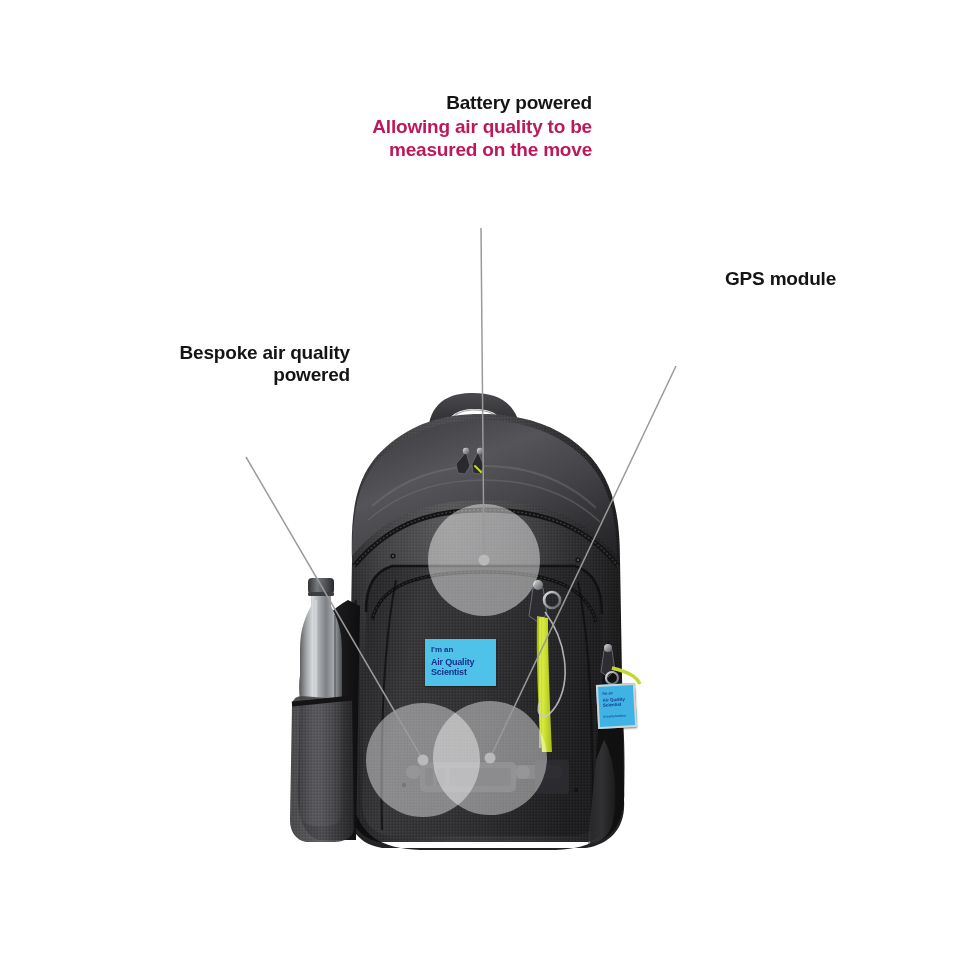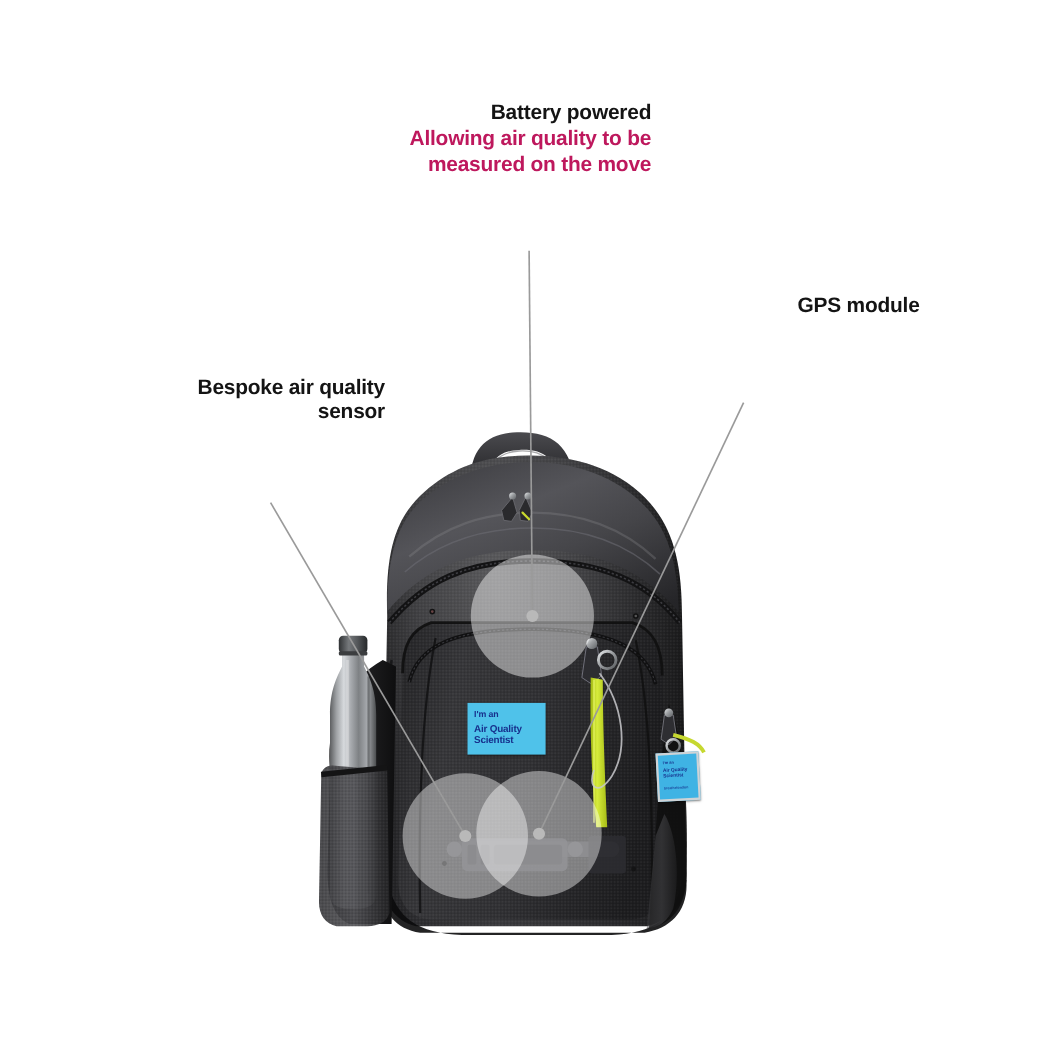--- a/index.html
+++ b/index.html
@@ -399,16 +399,16 @@
   <div class="callout" id="callout-battery">
     <span class="c-title">Battery powered</span>
     <span class="c-body">Allowing air quality to be measured on the move</span>
   </div>
 
   <div class="callout" id="callout-gps">
     <span class="c-title">GPS module</span>
   </div>
 
   <div class="callout" id="callout-sensor">
-    <span class="c-title">Bespoke air quality sensor</span>
+    <span class="c-title">Bespoke air quality powered</span>
   </div>
 
 </div>
 
 </body></html>

